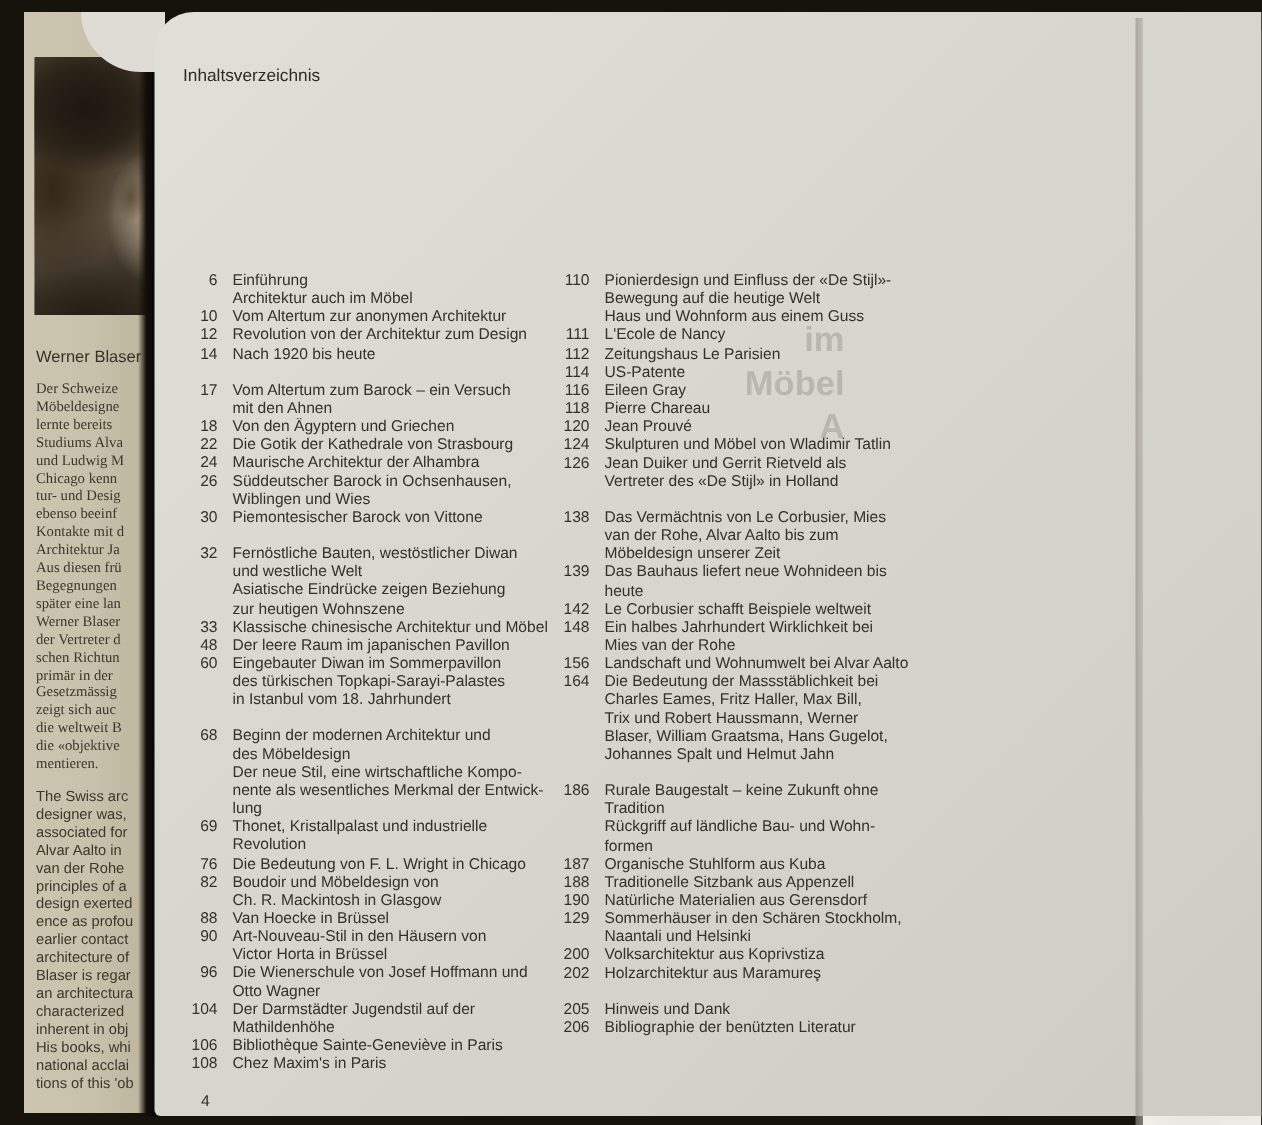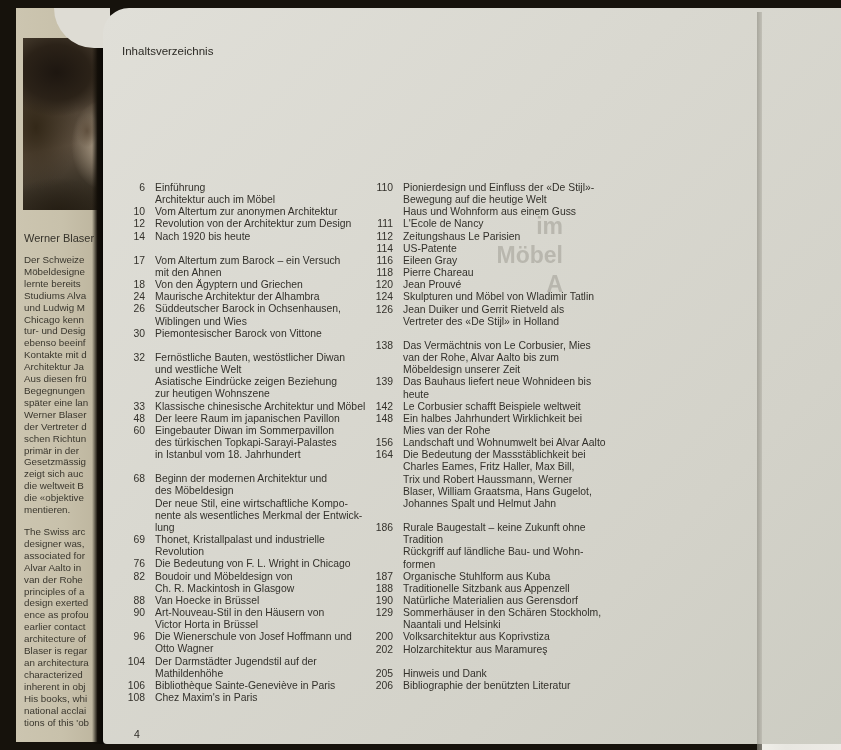--- a/index.html
+++ b/index.html
@@ -17,21 +17,21 @@
        radial-gradient(ellipse 42px 62px at 98% 62%, #b3a48e 0%, rgba(179,164,142,0) 72%),
        radial-gradient(ellipse 62px 50px at 42% 20%, #1d1610 0%, #2b2218 55%, rgba(43,34,24,0) 88%),
        radial-gradient(ellipse 55px 80px at 16% 52%, #332818, rgba(51,40,24,0) 78%),
        radial-gradient(ellipse 70px 45px at 45% 102%, #241d13, rgba(36,29,19,0) 80%),
        linear-gradient(168deg,#42382b 0%,#4c4032 38%,#5e5040 62%,#3c3428 82%,#2f281d 100%);}
   .caption{position:absolute;left:8px;top:224px;width:75px;font-size:11px;color:#35322a;
      white-space:nowrap;overflow:hidden;}
   .para{position:absolute;left:8px;width:75px;font-size:9.8px;line-height:11.9px;
      color:#3a372e;overflow:hidden;}
   .para div{white-space:nowrap;}
-  .para-de{top:246px;height:262px;}
+  .para-de{top:246px;height:262px;font-family:Liberation Serif, serif;}
   .para-en{top:518px;height:200px;}
 
   
   .gutter{position:absolute;left:92px;top:38px;width:16px;height:706px;z-index:2;
      background:linear-gradient(90deg,rgba(18,14,8,0) 0%,#120e08 35%,#0a0805 70%,rgba(40,34,22,0.55) 100%);}
   .curl-tl{position:absolute;left:54px;top:8px;width:56px;height:40px;background:#dedcd4;
      border-radius:0 0 0 40px;z-index:3;}
 
   
   .main-page{position:absolute;left:103px;top:8px;width:780px;height:736px;z-index:4;
@@ -155,20 +155,24 @@
         </div>
         <div class="toc-row">
           <span class="toc-num"></span>
           <span class="toc-text it">mit den Ahnen</span>
         </div>
         <div class="toc-row">
           <span class="toc-num">18</span>
           <span class="toc-text">Von den Ägyptern und Griechen</span>
         </div>
         <div class="toc-row">
+          <span class="toc-num">22</span>
+          <span class="toc-text">Die Gotik der Kathedrale von Strasbourg</span>
+        </div>
+        <div class="toc-row">
           <span class="toc-num">24</span>
           <span class="toc-text">Maurische Architektur der Alhambra</span>
         </div>
         <div class="toc-row">
           <span class="toc-num">26</span>
           <span class="toc-text">Süddeutscher Barock in Ochsenhausen,</span>
         </div>
         <div class="toc-row">
           <span class="toc-num"></span>
           <span class="toc-text">Wiblingen und Wies</span>

